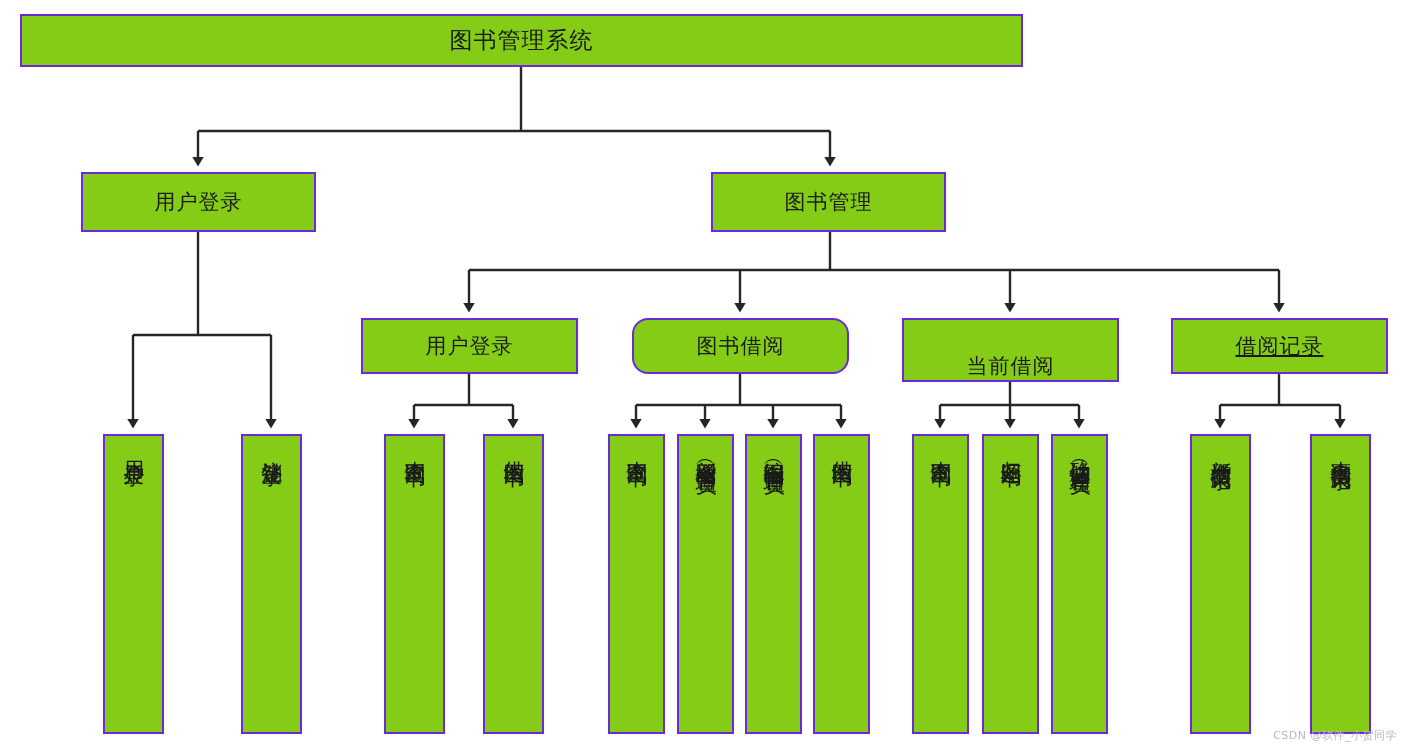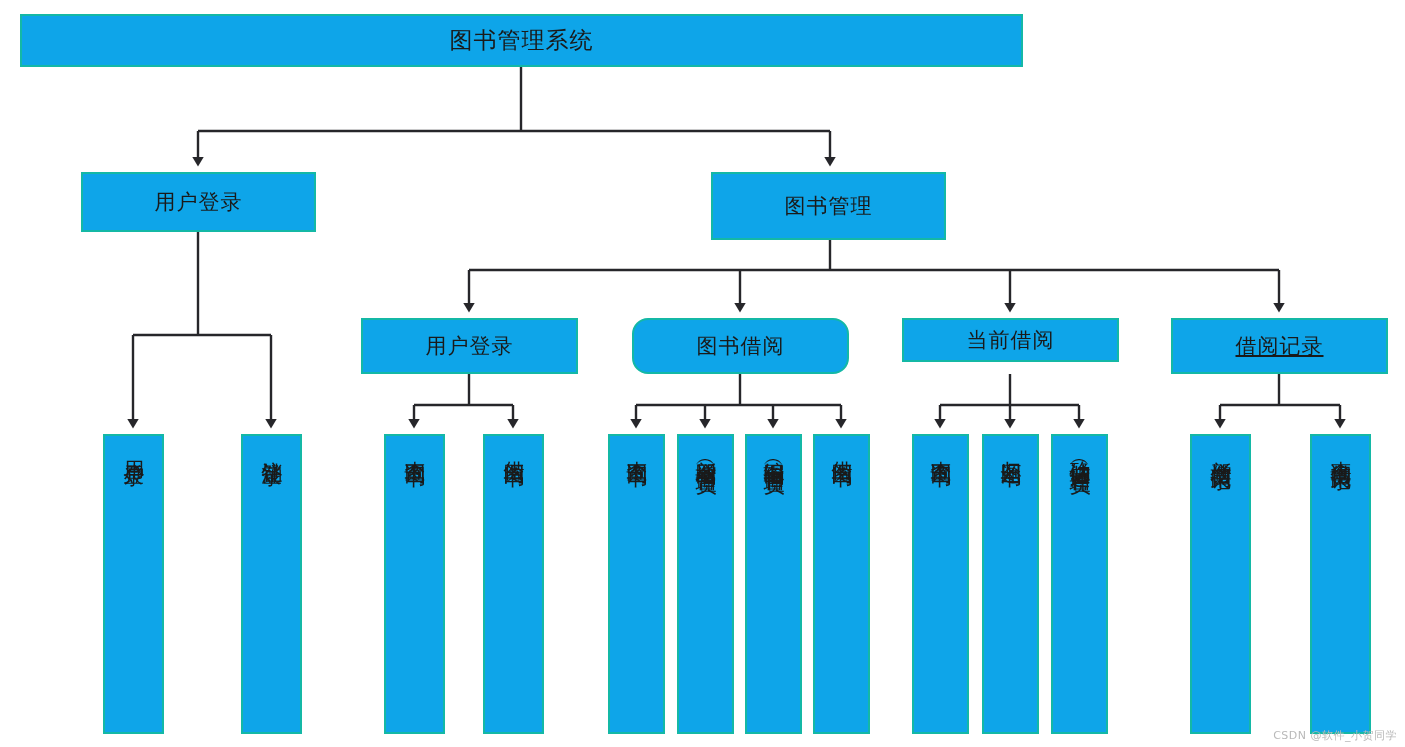--- a/index.html
+++ b/index.html
@@ -21,22 +21,22 @@
     position: absolute;
     left: 0;
     top: 0;
     width: 1405px;
     height: 747px;
     pointer-events: none;
   }
   .node {
     position: absolute;
     box-sizing: border-box;
-    background: #0ea5e9;
-    border: 2px solid #14b8a6;
+    background: #84cc16;
+    border: 2px solid #6d28d9;
     display: flex;
     align-items: center;
     justify-content: center;
     color: #1a1a1a;
   }
   .node.level0 {
     font-size: 23px;
     letter-spacing: 1px;
   }
   .node.level1 {
@@ -132,31 +132,31 @@
     </g>
   </svg>
 
   <div class="node level0" style="left:20px; top:14px; width:1003px; height:53px;">
     <span>图书管理系统</span>
   </div>
 
   <div class="node level1" style="left:81px; top:172px; width:235px; height:60px;">
     <span>用户登录</span>
   </div>
-  <div class="node level1" style="left:711px; top:172px; width:235px; height:68px;">
+  <div class="node level1" style="left:711px; top:172px; width:235px; height:60px;">
     <span>图书管理</span>
   </div>
 
   <div class="node level2" style="left:361px; top:318px; width:217px; height:56px;">
     <span>用户登录</span>
   </div>
   <div class="node level2" style="left:632px; top:318px; width:217px; height:56px;border-radius:16px;">
     <span>图书借阅</span>
   </div>
-  <div class="node level2" style="left:902px; top:318px; width:217px; height:44px;">
+  <div class="node level2" style="left:902px; top:318px; width:217px; height:64px;align-items:flex-end;">
     <span>当前借阅</span>
   </div>
   <div class="node level2" style="left:1171px; top:318px; width:217px; height:56px;text-decoration:underline;">
     <span>借阅记录</span>
   </div>
 
   <div class="node leaf" style="left:103px; top:434px; width:61px; height:300px;">
     <span class="vtext">用户登录</span>
   </div>
   <div class="node leaf" style="left:241px; top:434px; width:61px; height:300px;">

